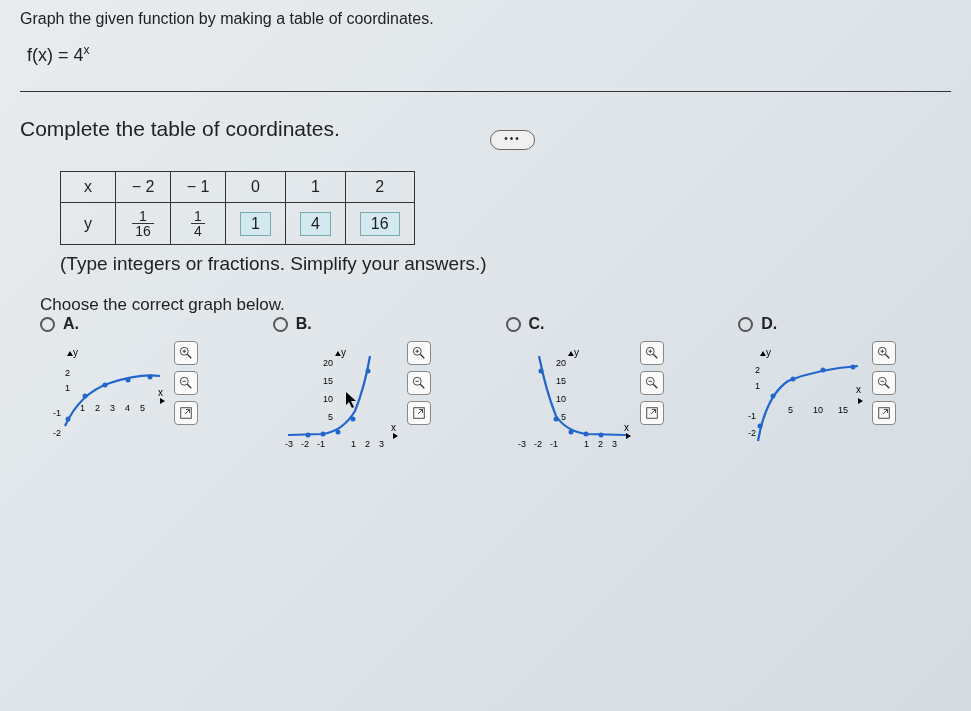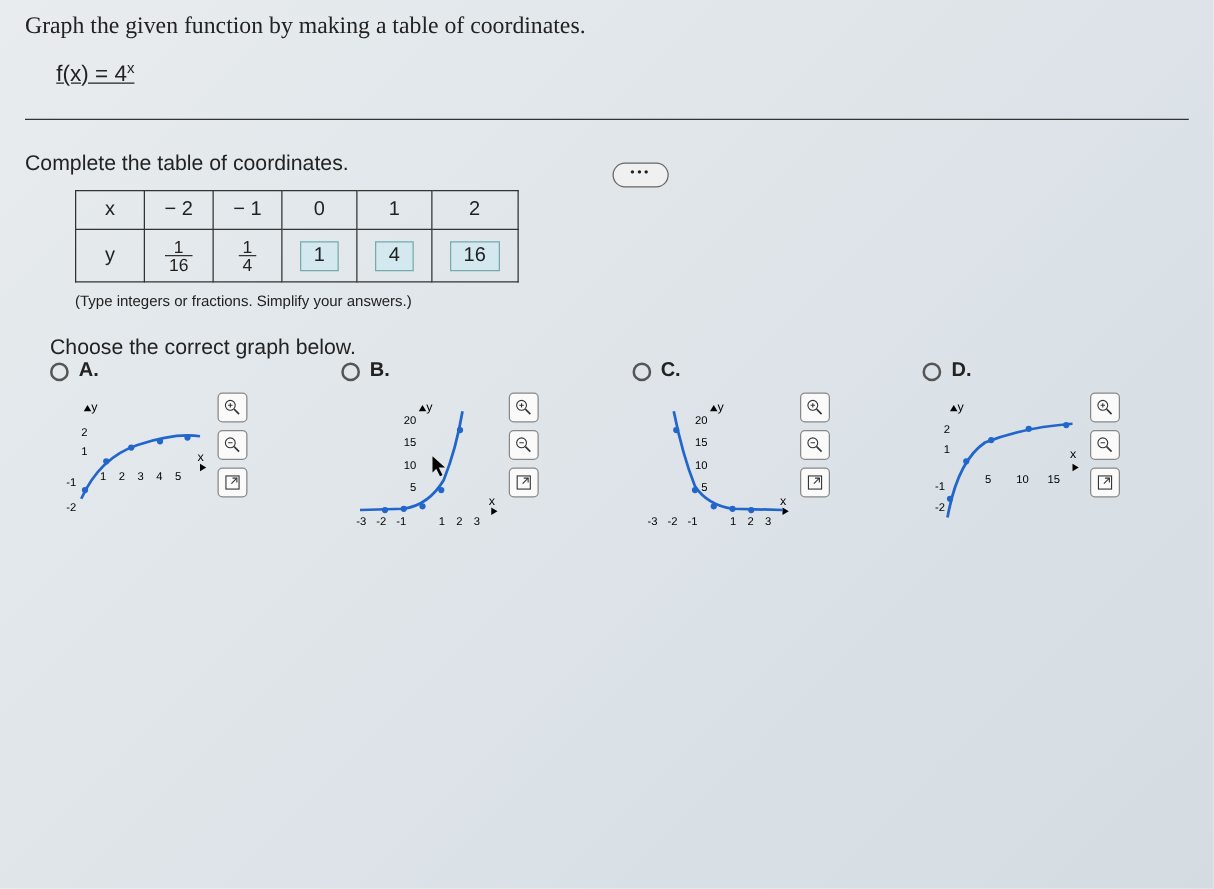--- a/index.html
+++ b/index.html
@@ -5,39 +5,39 @@
     * { box-sizing: border-box; margin: 0; padding: 0; }
     body {
       font-family: Arial, sans-serif;
       background: linear-gradient(135deg, #e8ecef 0%, #d4dce2 100%);
       width: 971px;
       height: 711px;
       padding: 10px 20px;
       color: #222;
       position: relative;
     }
-    .instruction { font-size: 19px; margin-bottom: 15px; font-family: Liberation Serif, serif; }
-    .function { font-size: 18px; margin-left: 25px; margin-bottom: 25px; text-decoration: underline; }
+    .instruction { font-size: 16px; margin-bottom: 15px; }
+    .function { font-size: 18px; margin-left: 7px; margin-bottom: 25px; }
     .function sup { font-size: 12px; vertical-align: super; }
     hr.divider { border: none; border-top: 1px solid #333; margin-bottom: 25px; }
     .ellipsis-btn {
       position: absolute;
       top: 130px;
       left: 490px;
       width: 45px;
       height: 20px;
       border: 1px solid #666;
       border-radius: 10px;
       background: #f0f0f0;
       text-align: center;
       font-size: 10px;
       line-height: 16px;
       letter-spacing: 2px;
     }
-    .section-title { font-size: 17px; margin-bottom: 11px; }
+    .section-title { font-size: 21px; margin-bottom: 30px; }
     table.coords {
       border-collapse: collapse;
       margin-left: 40px;
       margin-bottom: 8px;
     }
     table.coords td {
       border: 1px solid #333;
       padding: 6px 14px;
       text-align: center;
       font-size: 16px;
@@ -53,21 +53,21 @@
     }
     .frac .num { display: block; border-bottom: 1px solid #333; padding: 0 3px; }
     .frac .den { display: block; padding: 0 3px; }
     .answer-box {
       display: inline-block;
       background: #d4e8f0;
       border: 1px solid #7aa;
       padding: 2px 10px;
       min-width: 28px;
     }
-    .hint { font-size: 12px; margin-left: 40px; margin-bottom: 20px; }
+    .hint { font-size: 19px; margin-left: 40px; margin-bottom: 20px; }
     .choose { font-size: 17px; margin-left: 20px; }
     .options-row {
       display: flex;
       gap: 20px;
       margin-left: 20px;
     }
     .option {
       flex: 1;
       position: relative;
     }

